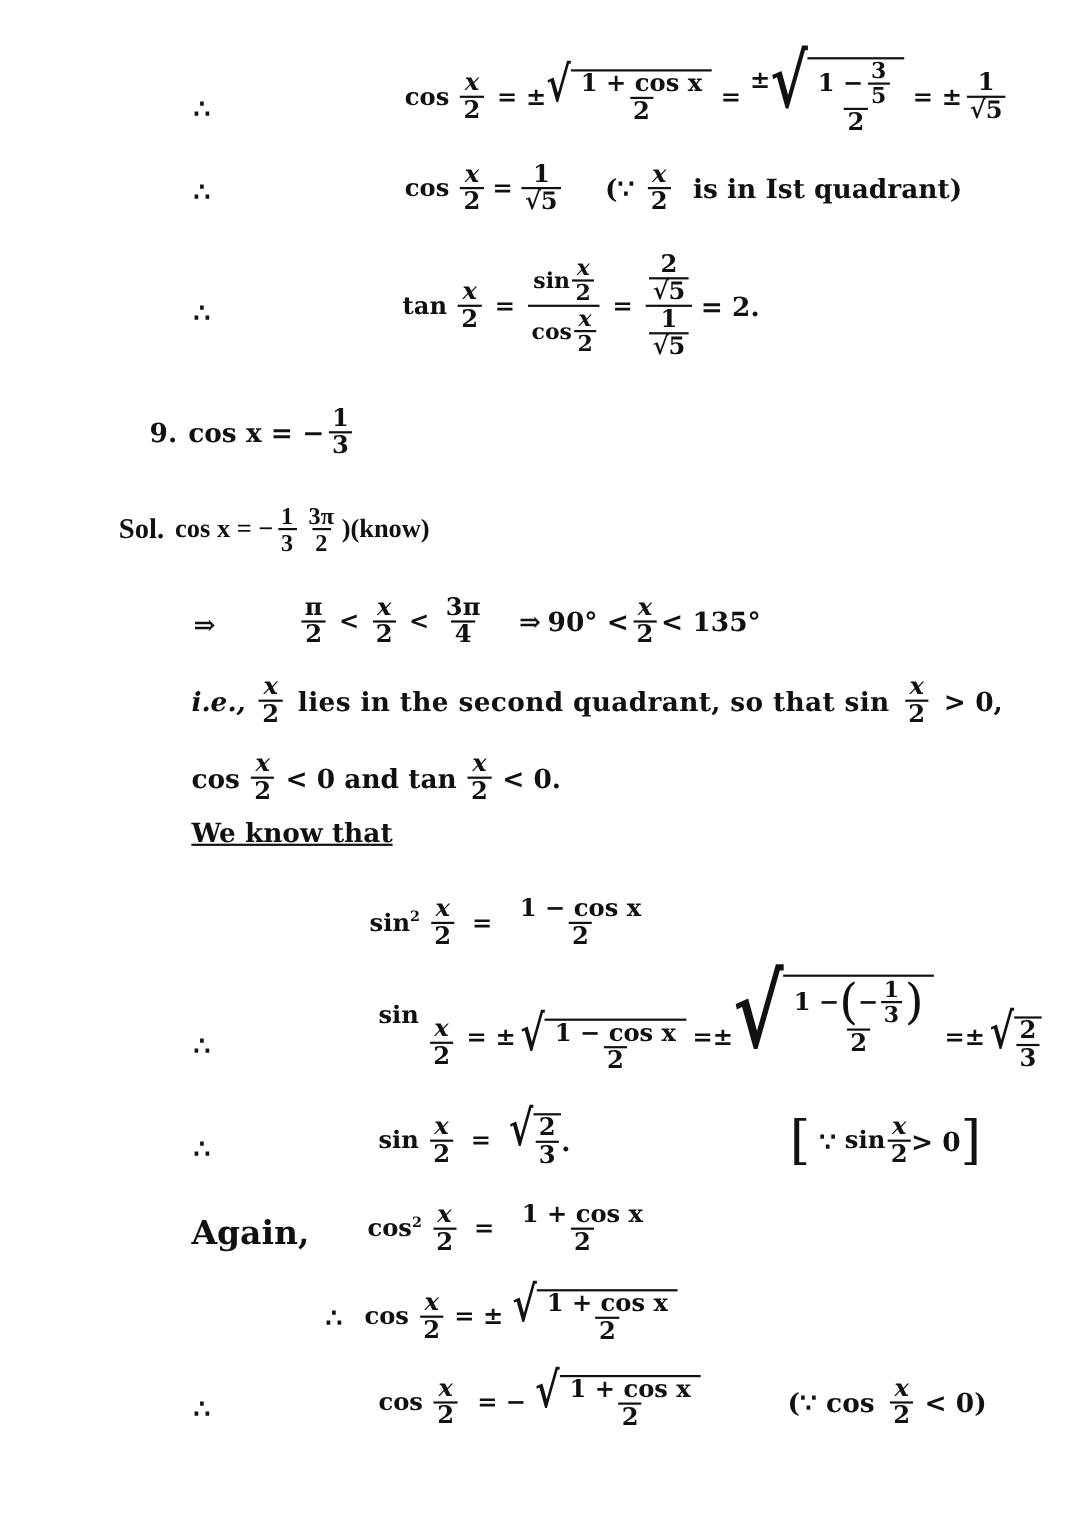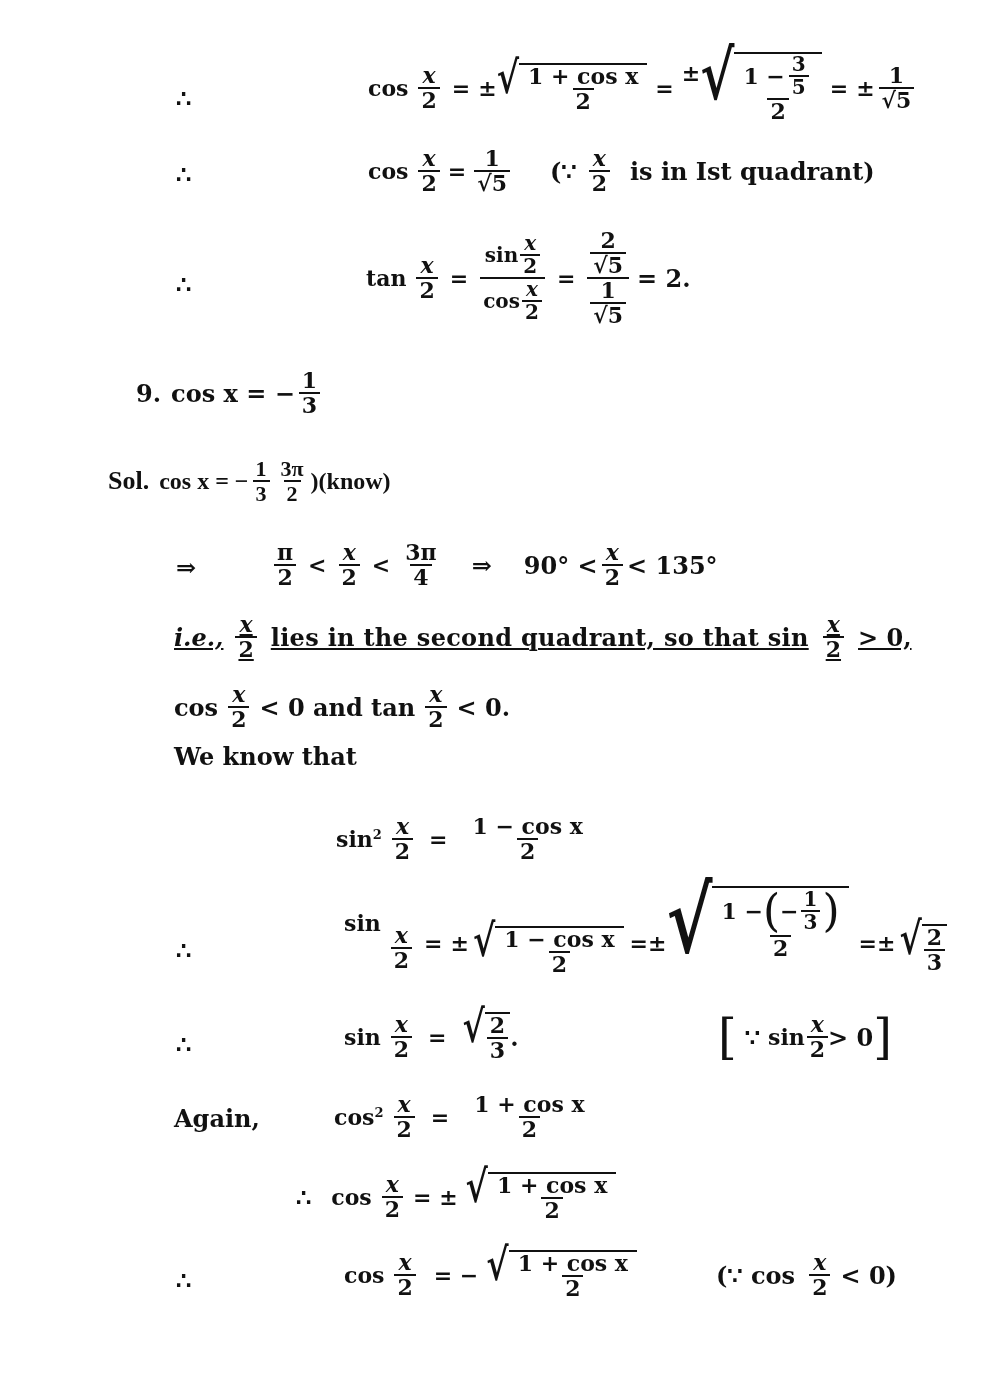--- a/index.html
+++ b/index.html
@@ -13,21 +13,21 @@
   .frac .num { padding:0 3px; }
   .frac .den { border-top:2px solid #111; padding:0 3px; }
   .op { font-size:22px; margin:0 8px; }
   .it { font-style:italic; }
   .sqrt { display:inline-flex; align-items:stretch; vertical-align:middle; }
   .sqrt .rad { font-size:34px; line-height:1; transform:scaleY(1.3); display:inline-block; }
   .sqrt .under { border-top:2px solid #111; padding:0 2px; display:inline-flex; align-items:center; }
   .therefore { font-size:24px; }
   .paren { font-size:24px; }
   .bracket { font-size:48px; font-weight:normal; line-height:1; }
-  .lbl { font-size:24px; }
+  .lbl { font-size:30px; }
   sup { font-size:13px; }
 </style>
 </head>
 <body>
 
 <div class="abs therefore" style="left:176px;top:84px;">∴</div>
 <div class="row" style="left:368px;top:38px;height:100px;">
   <span class="fn">cos</span>
   <span class="frac">
       <span class="num it">x</span>
@@ -160,29 +160,29 @@
   <span class="frac">
       <span class="num it">x</span>
       <span class="den">2</span>
     </span>
   <span class="op">&lt;</span>
   <span class="frac">
       <span class="num">3π</span>
       <span class="den">4</span>
     </span>
   <span class="t" style="margin-left:28px">⇒</span>
-  <span class="t" style="margin-left:32px">90° &lt;</span>
+  <span class="t" style="margin-left:6px">90° &lt;</span>
   <span class="frac">
       <span class="num it">x</span>
       <span class="den">2</span>
     </span>
   <span class="t">&lt; 135°</span>
 </div>
 
-<div class="row" style="left:174px;top:606px;height:62px;text-decoration:underline;">
+<div class="row" style="left:174px;top:606px;height:62px;">
   <span class="t it" style="margin-right:8px">i.e.,</span>
   <span class="frac">
       <span class="num it">x</span>
       <span class="den">2</span>
     </span>
   <span class="t" style="margin-left:10px;letter-spacing:0.3px">lies in the second quadrant, so that sin</span>
   <span class="frac" style="margin-left:14px">
       <span class="num it">x</span>
       <span class="den">2</span>
     </span>
@@ -196,21 +196,21 @@
       <span class="den">2</span>
     </span>
   <span class="t" style="margin:0 6px">&lt; 0 and tan</span>
   <span class="frac">
       <span class="num it">x</span>
       <span class="den">2</span>
     </span>
   <span class="t" style="margin-left:6px">&lt; 0.</span>
 </div>
 
-<div class="abs t" style="left:174px;top:742px;">We know that</div>
+<div class="abs t" style="left:174px;top:742px;text-decoration:underline;">We know that</div>
 
 <div class="row" style="left:336px;top:782px;height:66px;margin-top:24px;">
   <span class="fn"><span>sin</span><sup>2</sup></span>
   <span class="frac">
       <span class="num it">x</span>
       <span class="den">2</span>
     </span>
   <span class="op" style="margin:0 18px 0 12px">=</span>
   <span class="frac">
       <span class="num">1 − cos x</span>

